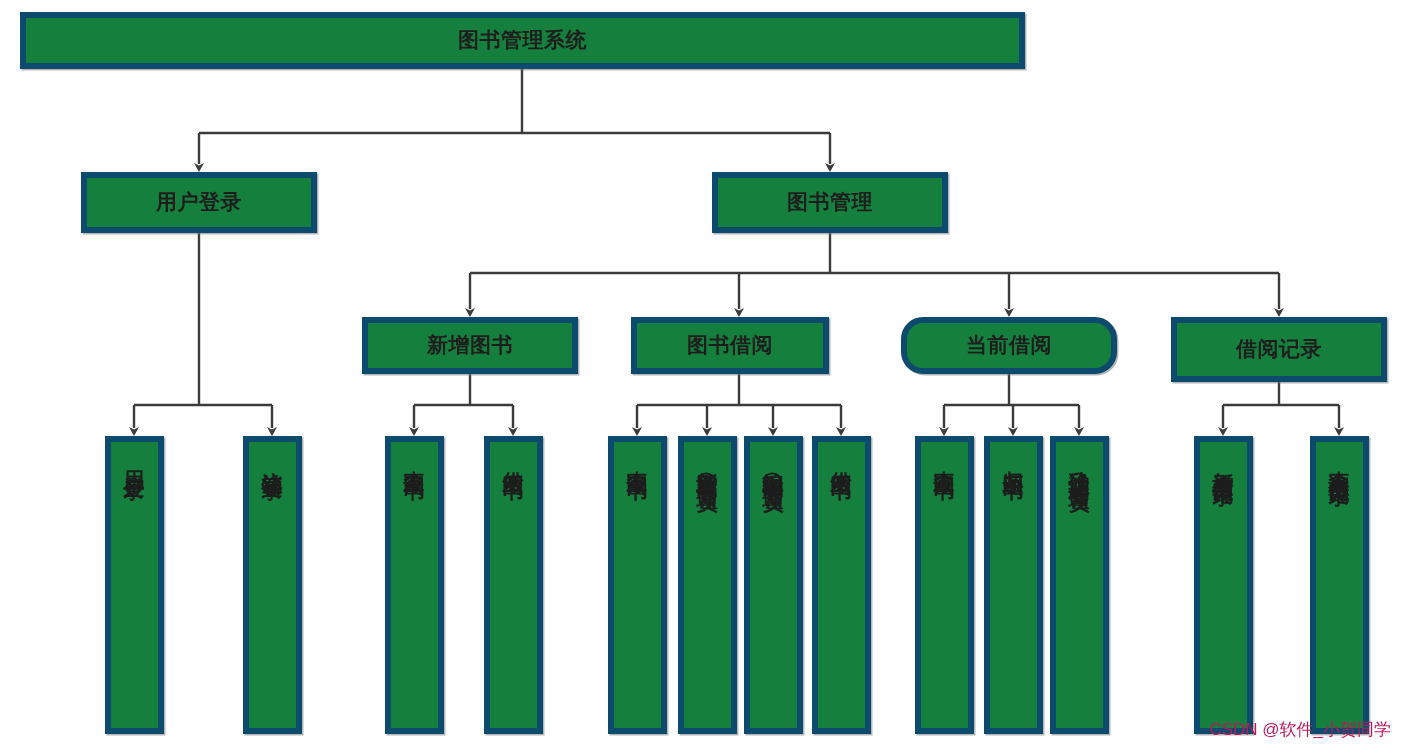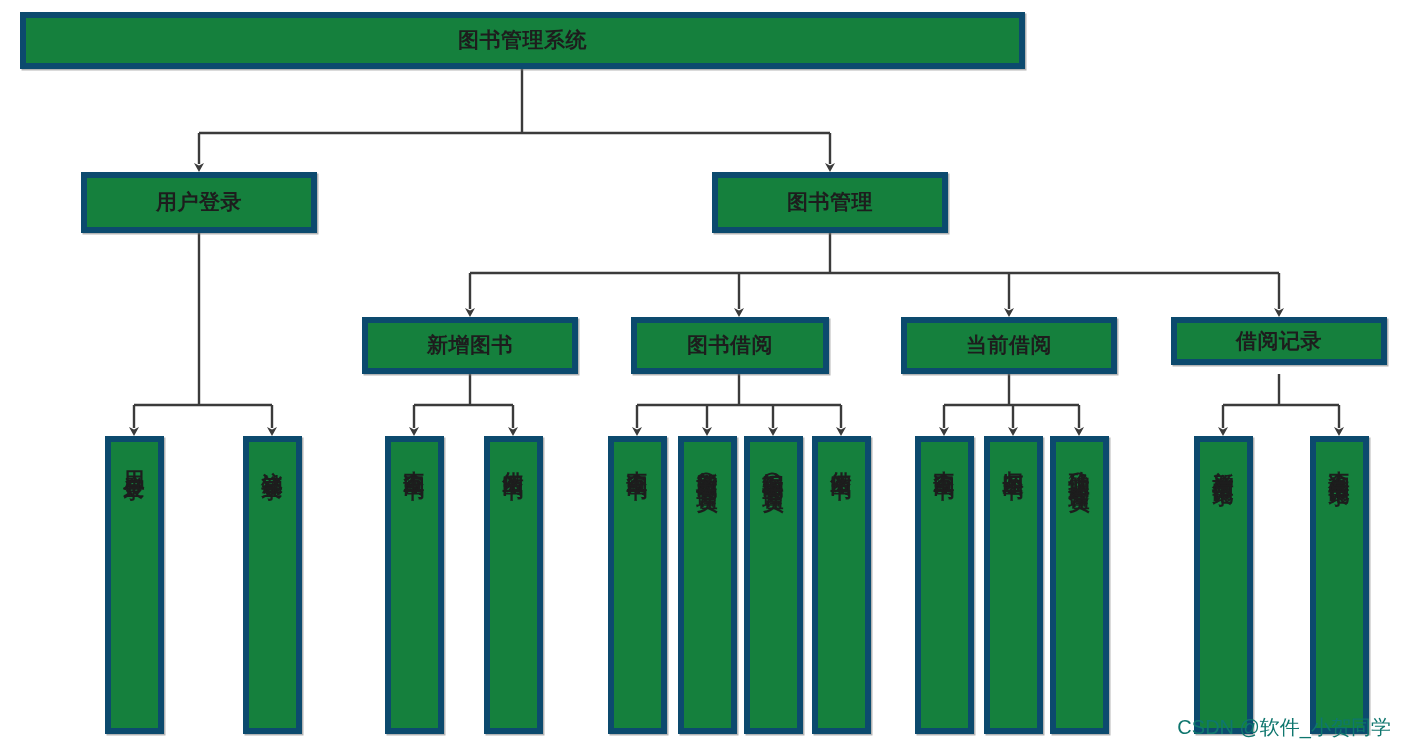--- a/index.html
+++ b/index.html
@@ -58,22 +58,22 @@
     writing-mode: vertical-rl;
     text-orientation: upright;
     font-size: 21px;
     line-height: 1.0;
     letter-spacing: 3px;
   }
   .watermark {
     position: absolute;
     right: 14px;
     bottom: 6px;
-    font-size: 20px;
-    color: #0f766e;
+    font-size: 17px;
+    color: #be185d;
     white-space: nowrap;
     user-select: none;
   }
 </style>
 </head>
 <body>
 
 <div id="canvas">
 
   <svg class="wires" viewBox="0 0 1405 747" xmlns="http://www.w3.org/2000/svg">
@@ -121,24 +121,24 @@
       </div>
       <div class="node horiz level2" style="left: 712px; top: 172px; width: 236px; height: 61px;">
         <span class="node-label">图书管理</span>
       </div>
       <div class="node horiz level3" style="left: 362px; top: 317px; width: 216px; height: 57px;">
         <span class="node-label">新增图书</span>
       </div>
       <div class="node horiz level3" style="left: 631px; top: 317px; width: 198px; height: 57px;">
         <span class="node-label">图书借阅</span>
       </div>
-      <div class="node horiz level3" style="left: 901px; top: 317px; width: 216px; height: 57px;">
+      <div class="node horiz level3" style="left: 901px; top: 317px; width: 216px; height: 57px; border-radius: 22px;">
         <span class="node-label">当前借阅</span>
       </div>
-      <div class="node horiz level3" style="left: 1171px; top: 317px; width: 216px; height: 48px; align-items: center;">
+      <div class="node horiz level3" style="left: 1171px; top: 317px; width: 216px; height: 65px; align-items: center;">
         <span class="node-label">借阅记录</span>
       </div>
       <div class="node vert leaf" style="left: 105px; top: 436px; width: 59px; height: 298px;">
         <span class="node-label">用户登录</span>
       </div>
       <div class="node vert leaf" style="left: 243px; top: 436px; width: 59px; height: 298px;">
         <span class="node-label">注销登录</span>
       </div>
       <div class="node vert leaf" style="left: 385px; top: 436px; width: 59px; height: 298px;">
         <span class="node-label">查询图书</span>

